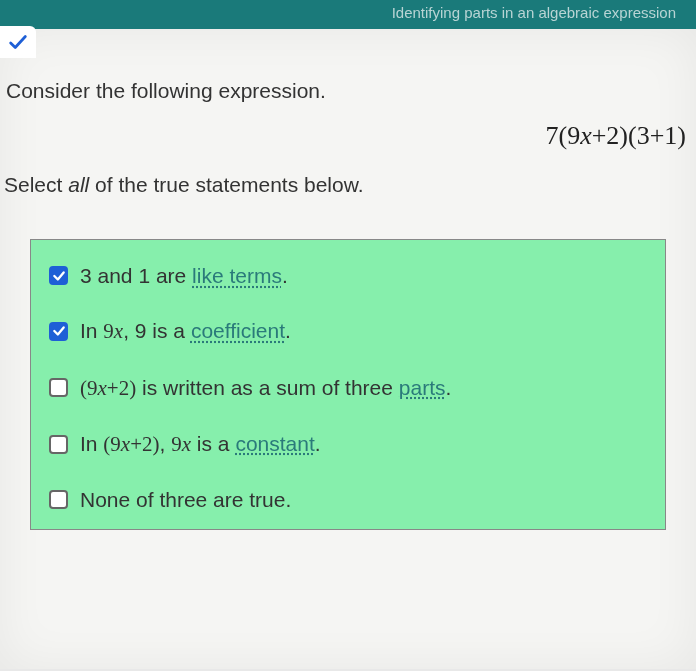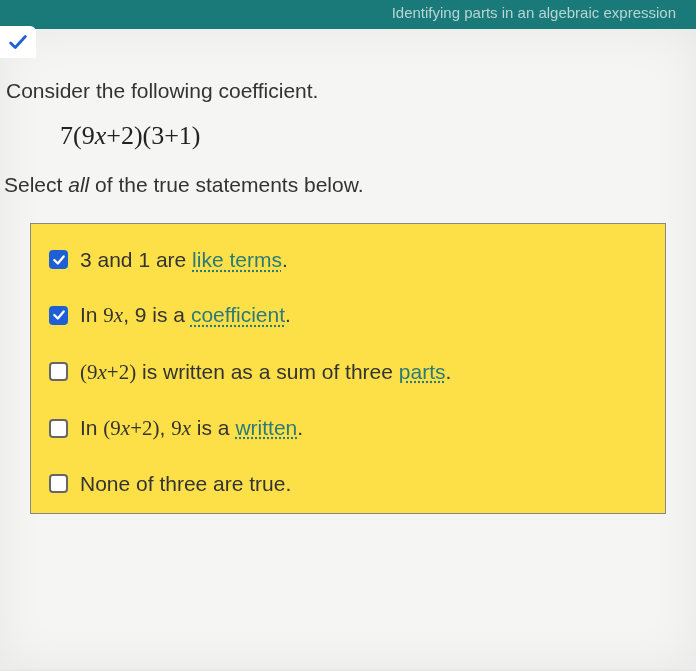--- a/index.html
+++ b/index.html
@@ -41,31 +41,32 @@
   .prompt1 {
     font-size: 21px;
     color: #333;
     margin: 0 0 18px 6px;
   }
   .expression {
     font-family: "Times New Roman", serif;
     font-size: 26px;
     color: #222;
     margin: 0 0 22px 60px;
+    text-align: right;
   }
   .expr-var { font-style: italic; }
   .prompt2 {
     font-size: 21px;
     color: #333;
-    margin: 0 0 26px 4px;
+    margin: 0 0 42px 4px;
   }
   .prompt2 em { font-style: italic; }
   .options-box {
     border: 1px solid #888;
-    background: #fde047;
+    background: #86efac;
     margin: 0 20px 0 30px;
     padding: 22px 18px 10px 18px;
   }
   .option-row {
     display: flex;
     align-items: center;
     margin-bottom: 28px;
   }
   .option-row:last-child { margin-bottom: 6px; }
   .checkbox {
@@ -111,21 +112,21 @@
 </div>
 
 <div class="corner-tab">
   <svg viewBox="0 0 24 24">
     <path d="M4 13 L9 18 L20 6" stroke="#1e5fd6" stroke-width="3" fill="none" stroke-linecap="round" stroke-linejoin="round"></path>
   </svg>
 </div>
 
 <div class="content">
 
-  <div class="prompt1">Consider the following coefficient.</div>
+  <div class="prompt1">Consider the following expression.</div>
 
   <div class="expression">
     7(9<span class="expr-var">x</span>+2)(3+1)
   </div>
 
   <div class="prompt2">
     Select <em>all</em> of the true statements below.
   </div>
 
   <div class="options-box">
@@ -156,21 +157,21 @@
     <div class="option-row">
       <div class="checkbox"></div>
       <div class="option-label">
         <span class="mathspan">(9<span class="v">x</span>+2)</span> is written as a sum of three <span class="linkish">parts</span><span>.</span>
       </div>
     </div>
 
     <div class="option-row">
       <div class="checkbox"></div>
       <div class="option-label">
-        In <span class="mathspan">(9<span class="v">x</span>+2)</span>, <span class="mathspan">9<span class="v">x</span></span> is a <span class="linkish">written</span><span>.</span>
+        In <span class="mathspan">(9<span class="v">x</span>+2)</span>, <span class="mathspan">9<span class="v">x</span></span> is a <span class="linkish">constant</span><span>.</span>
       </div>
     </div>
 
     <div class="option-row">
       <div class="checkbox"></div>
       <div class="option-label">
         <span>None of three are true.</span>
       </div>
     </div>
 

